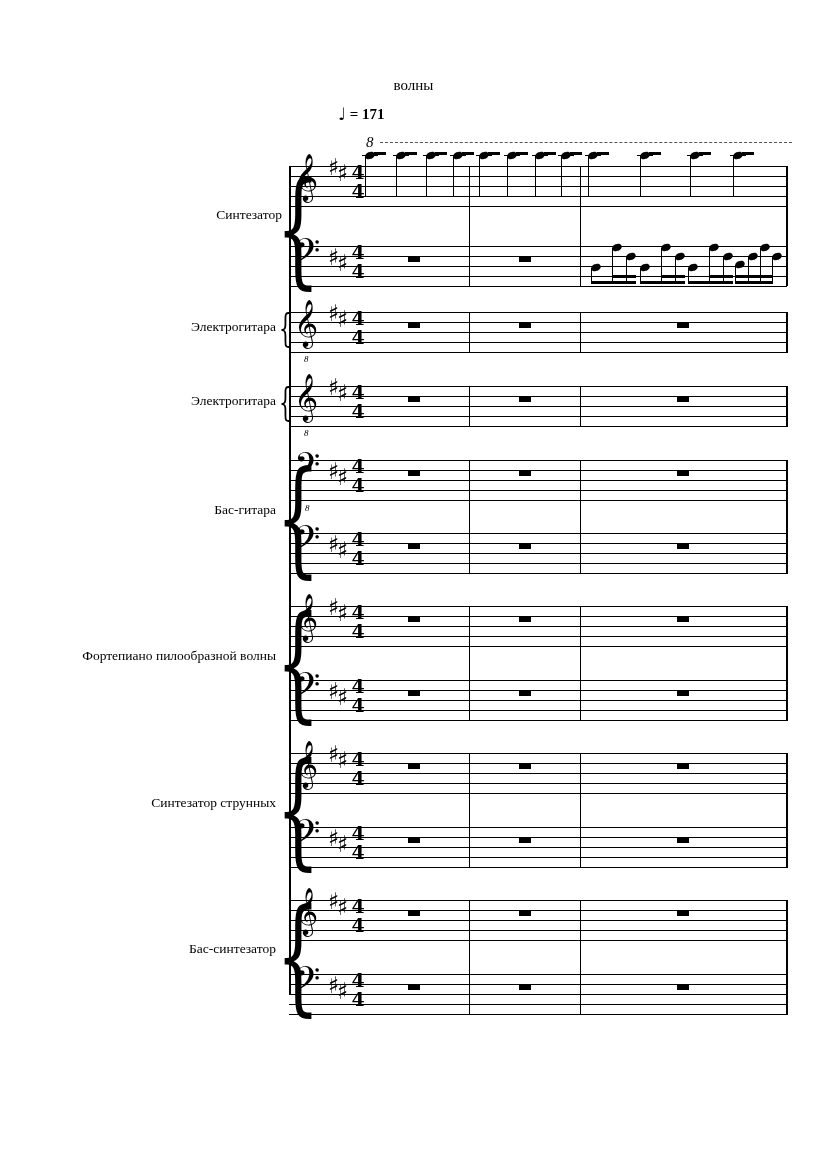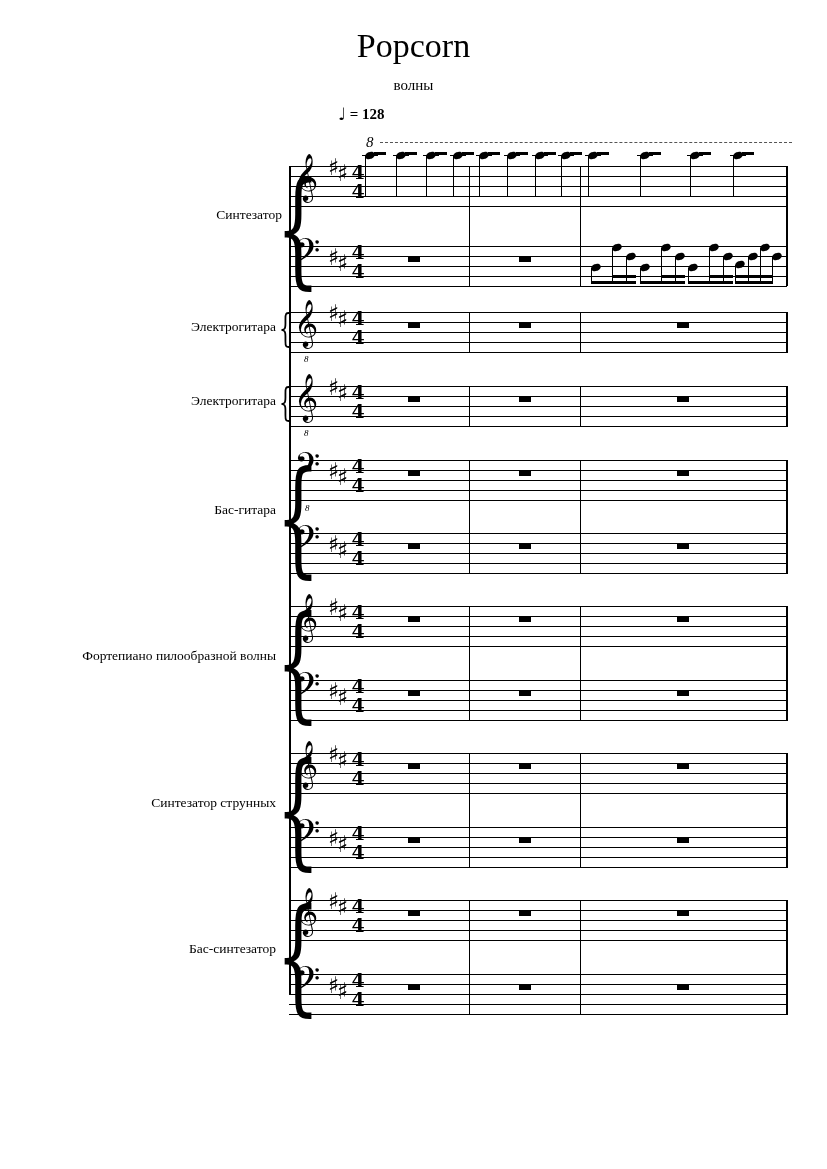--- a/index.html
+++ b/index.html
@@ -59,25 +59,24 @@
   
   .ottava-num{position:absolute;font-style:italic;font-family:"Liberation Serif",serif;
               font-size:15px;font-weight:400;}
   .ottava-dash{position:absolute;height:0;border-top:1.2px dashed #555;}
 </style>
 </head>
 <body>
 
 <div id="page">
 
-  <div class="title">Popcorn</div>
   <div class="subtitle">волны</div>
   <div class="tempo">
     <span class="tnote">♩</span>
-    <span>= 128</span>
+    <span>= 171</span>
   </div>
 
   <div class="iname" style="top:207px;right:545px;">Синтезатор</div>
   <div class="iname" style="top:319px;right:551px;">Электрогитара</div>
   <div class="iname" style="top:393px;right:551px;">Электрогитара</div>
   <div class="iname" style="top:502px;right:551px;">Бас-гитара</div>
   <div class="iname" style="top:648px;right:551px;">Фортепиано пилообразной волны</div>
   <div class="iname" style="top:795px;right:551px;text-align:center;">Синтезатор струнных</div>
   <div class="iname" style="top:941px;right:551px;">Бас-синтезатор</div>
 

